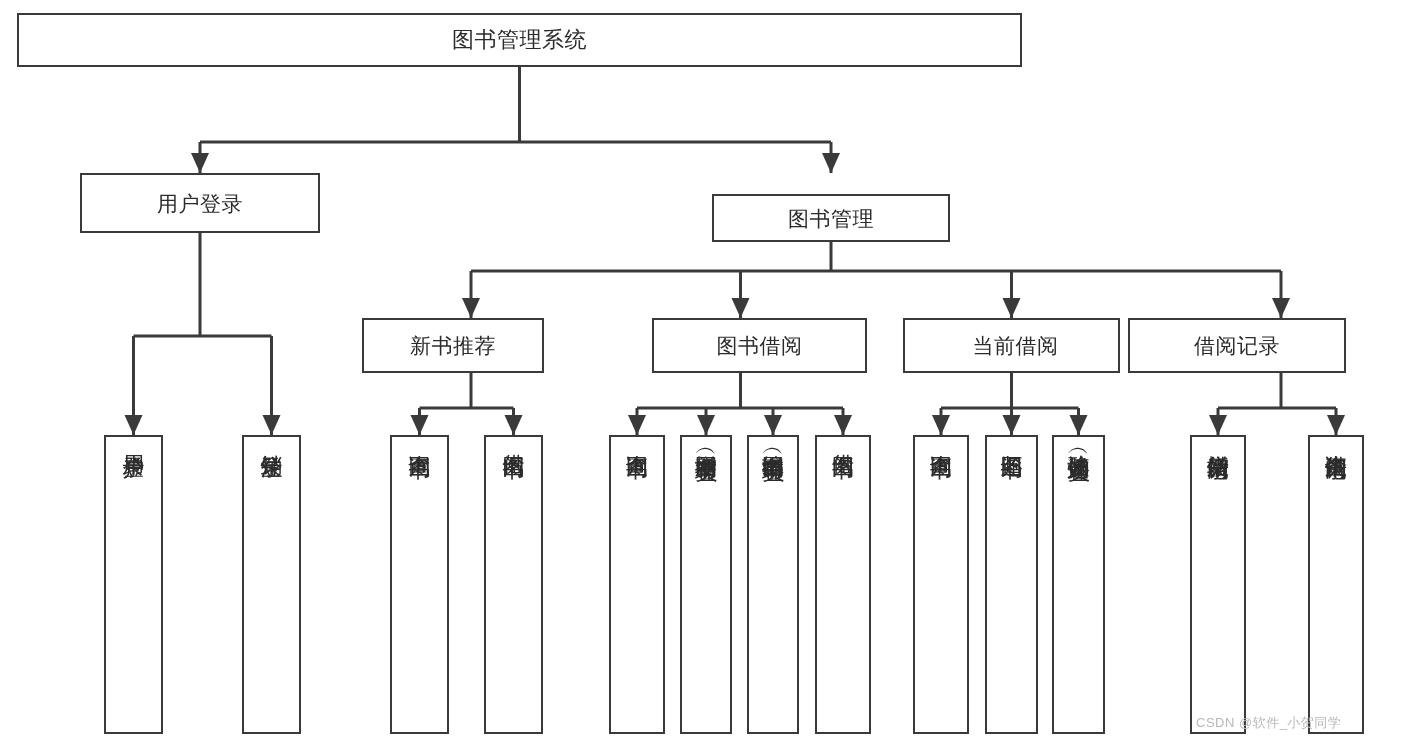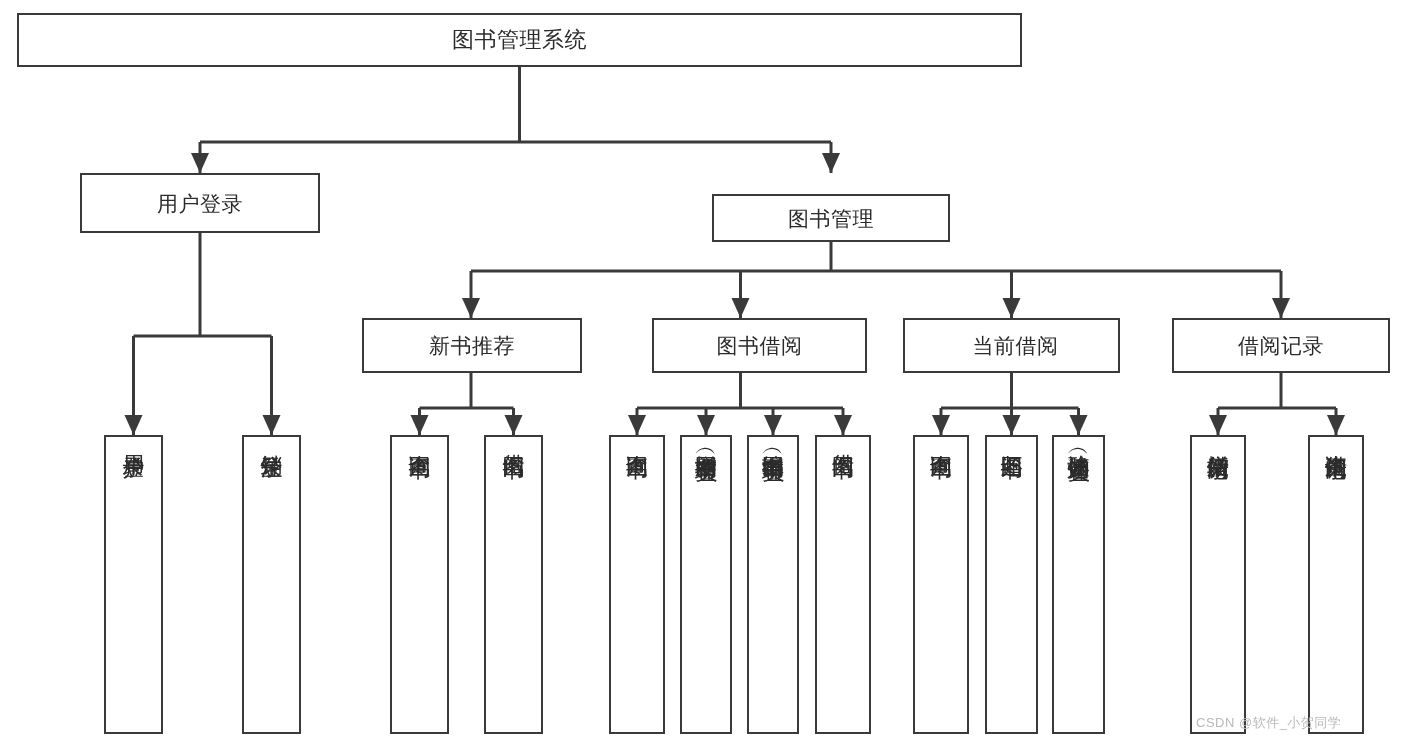--- a/index.html
+++ b/index.html
@@ -131,30 +131,30 @@
   <div id="nodes">
       <div class="node horiz root" style="left: 17px; top: 13px; width: 1005px; height: 54px;">
         <span class="label">图书管理系统</span>
       </div>
       <div class="node horiz" style="left: 80px; top: 173px; width: 240px; height: 60px;">
         <span class="label">用户登录</span>
       </div>
       <div class="node horiz" style="left: 712px; top: 173px; width: 238px; height: 48px; margin-top: 21px;">
         <span class="label">图书管理</span>
       </div>
-      <div class="node horiz" style="left: 362px; top: 318px; width: 220px; height: 55px;">
+      <div class="node horiz" style="left: 362px; top: 318px; width: 182px; height: 55px;">
         <span class="label">新书推荐</span>
       </div>
       <div class="node horiz" style="left: 652px; top: 318px; width: 215px; height: 55px;">
         <span class="label">图书借阅</span>
       </div>
       <div class="node horiz" style="left: 903px; top: 318px; width: 217px; height: 55px; padding-left: 8px;">
         <span class="label">当前借阅</span>
       </div>
-      <div class="node horiz" style="left: 1172px; top: 318px; width: 218px; height: 55px;">
+      <div class="node horiz" style="left: 1128px; top: 318px; width: 218px; height: 55px;">
         <span class="label">借阅记录</span>
       </div>
       <div class="node vert" style="left: 104px; top: 435px; width: 59px; height: 299px;">
         <span class="label">用户登录</span>
       </div>
       <div class="node vert" style="left: 242px; top: 435px; width: 59px; height: 299px;">
         <span class="label">注销登录</span>
       </div>
       <div class="node vert" style="left: 390px; top: 435px; width: 59px; height: 299px;">
         <span class="label">查询图书</span>

